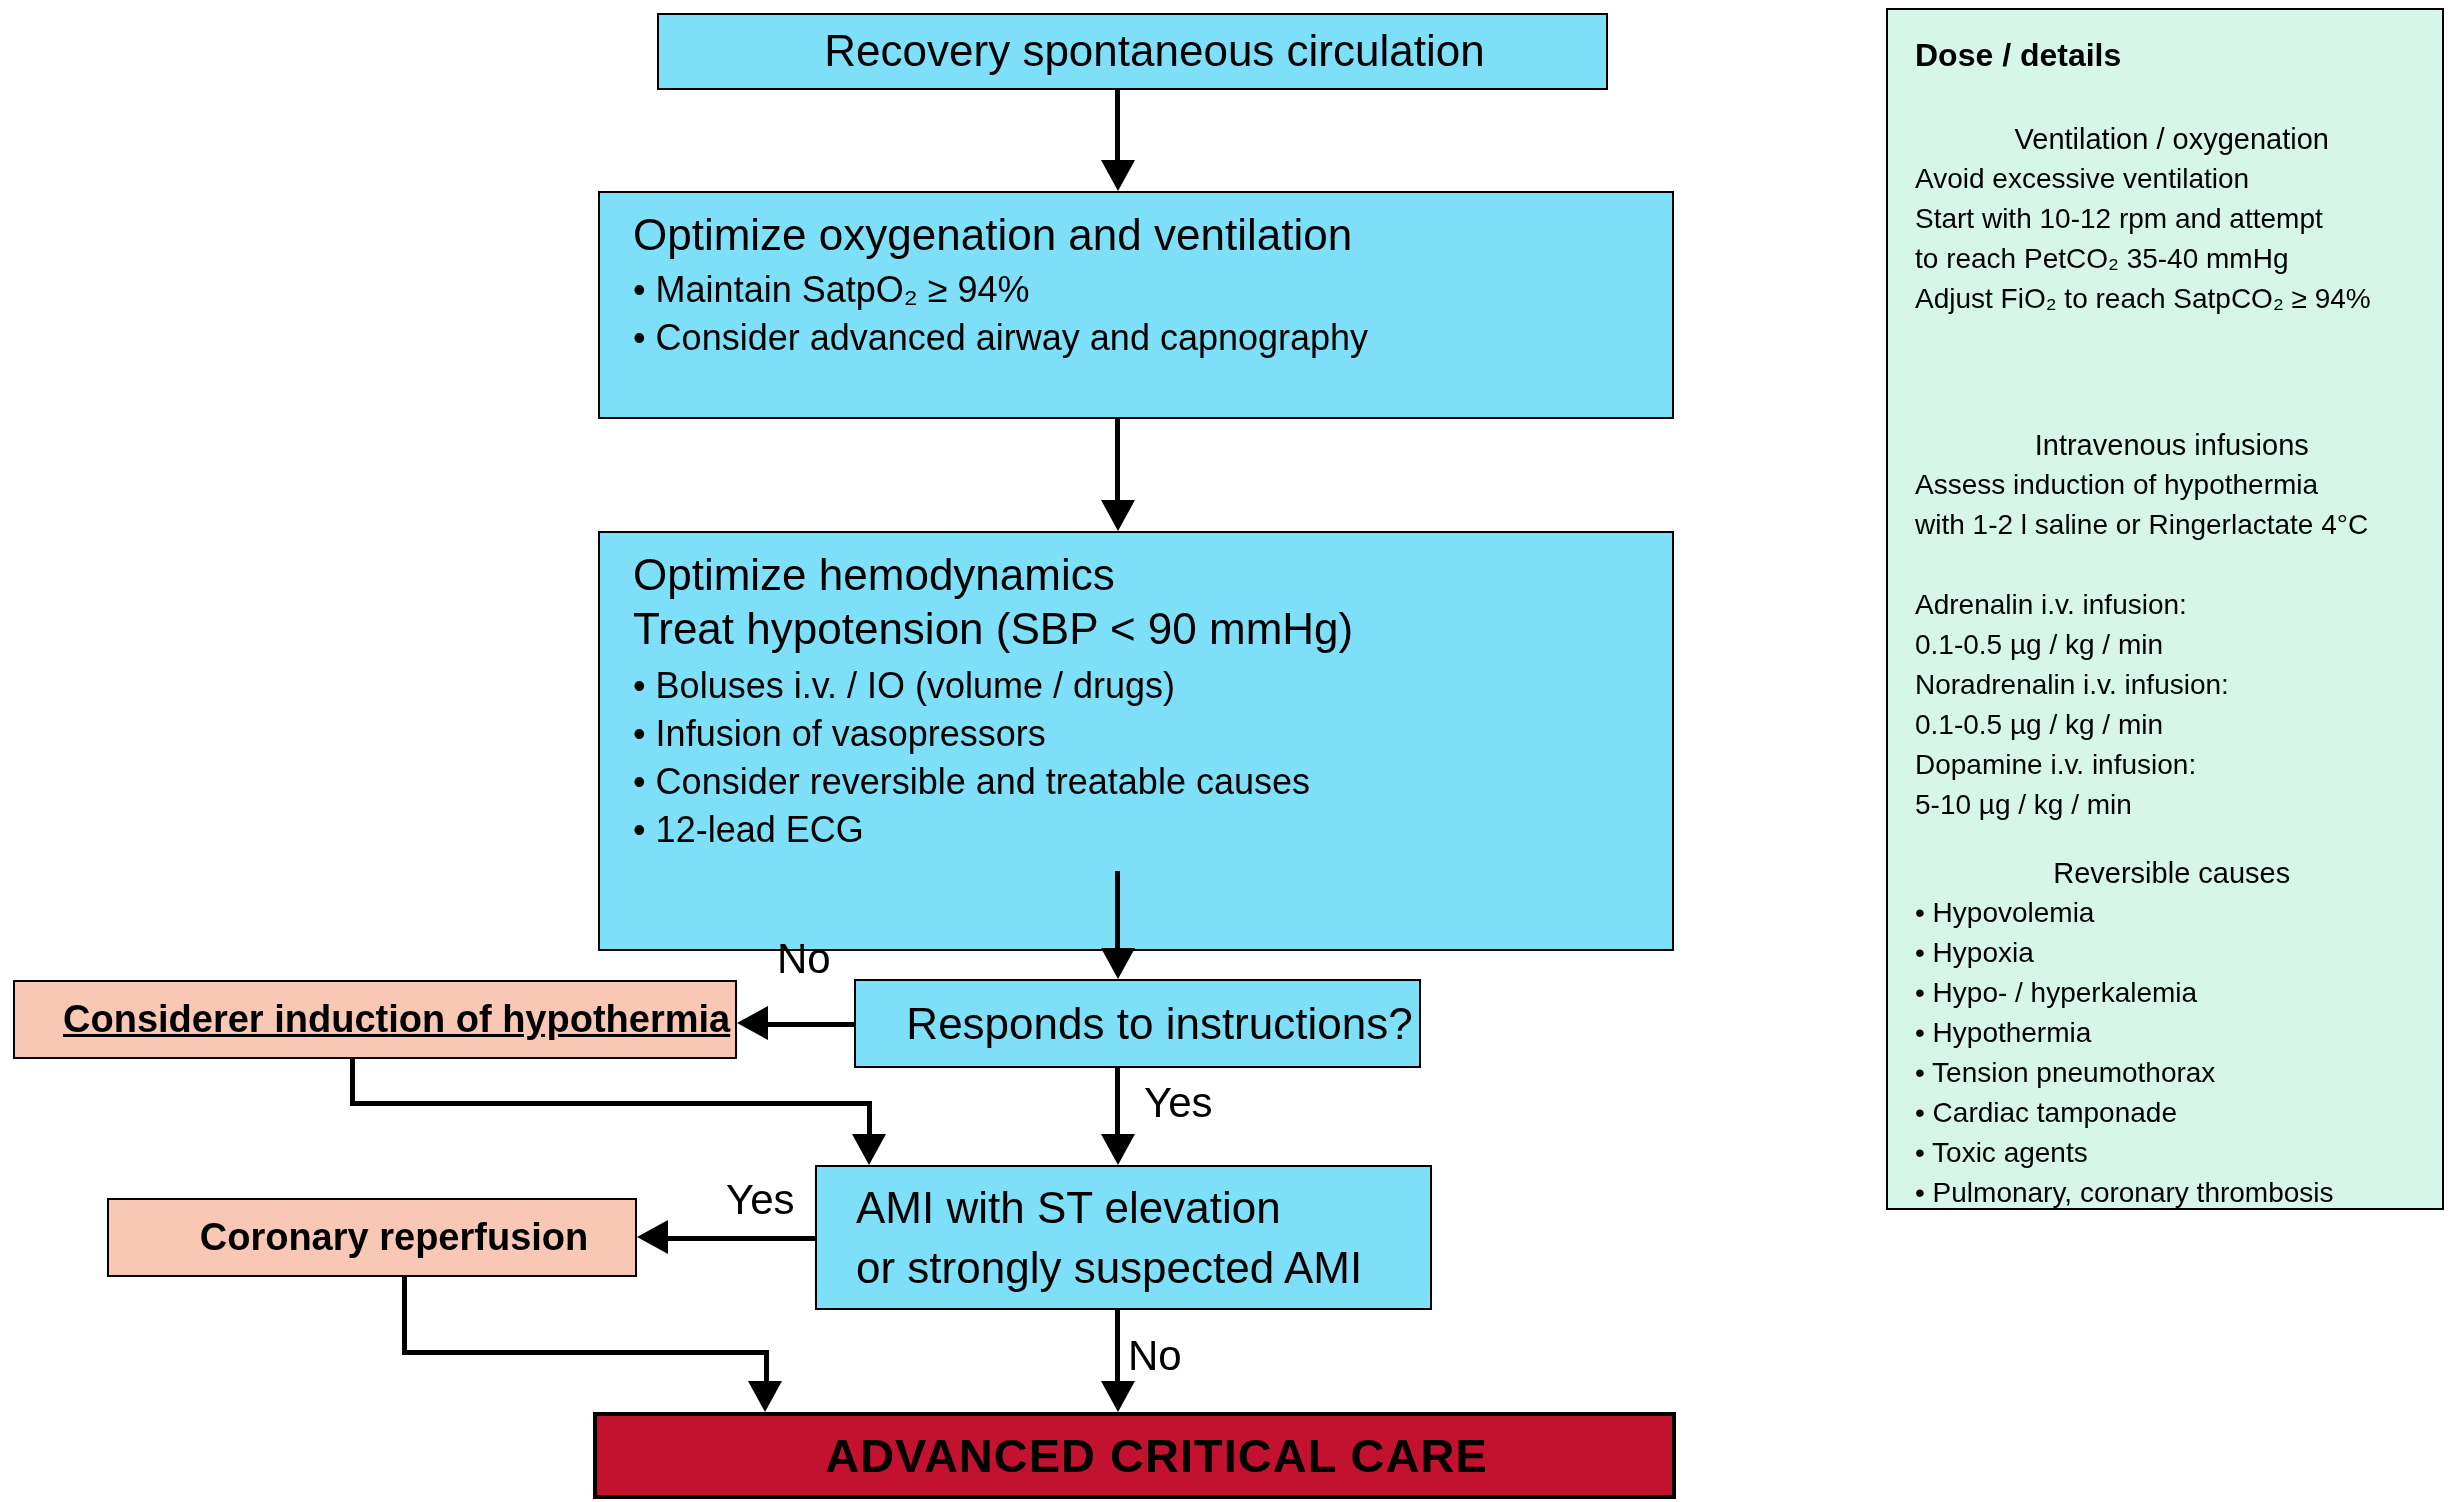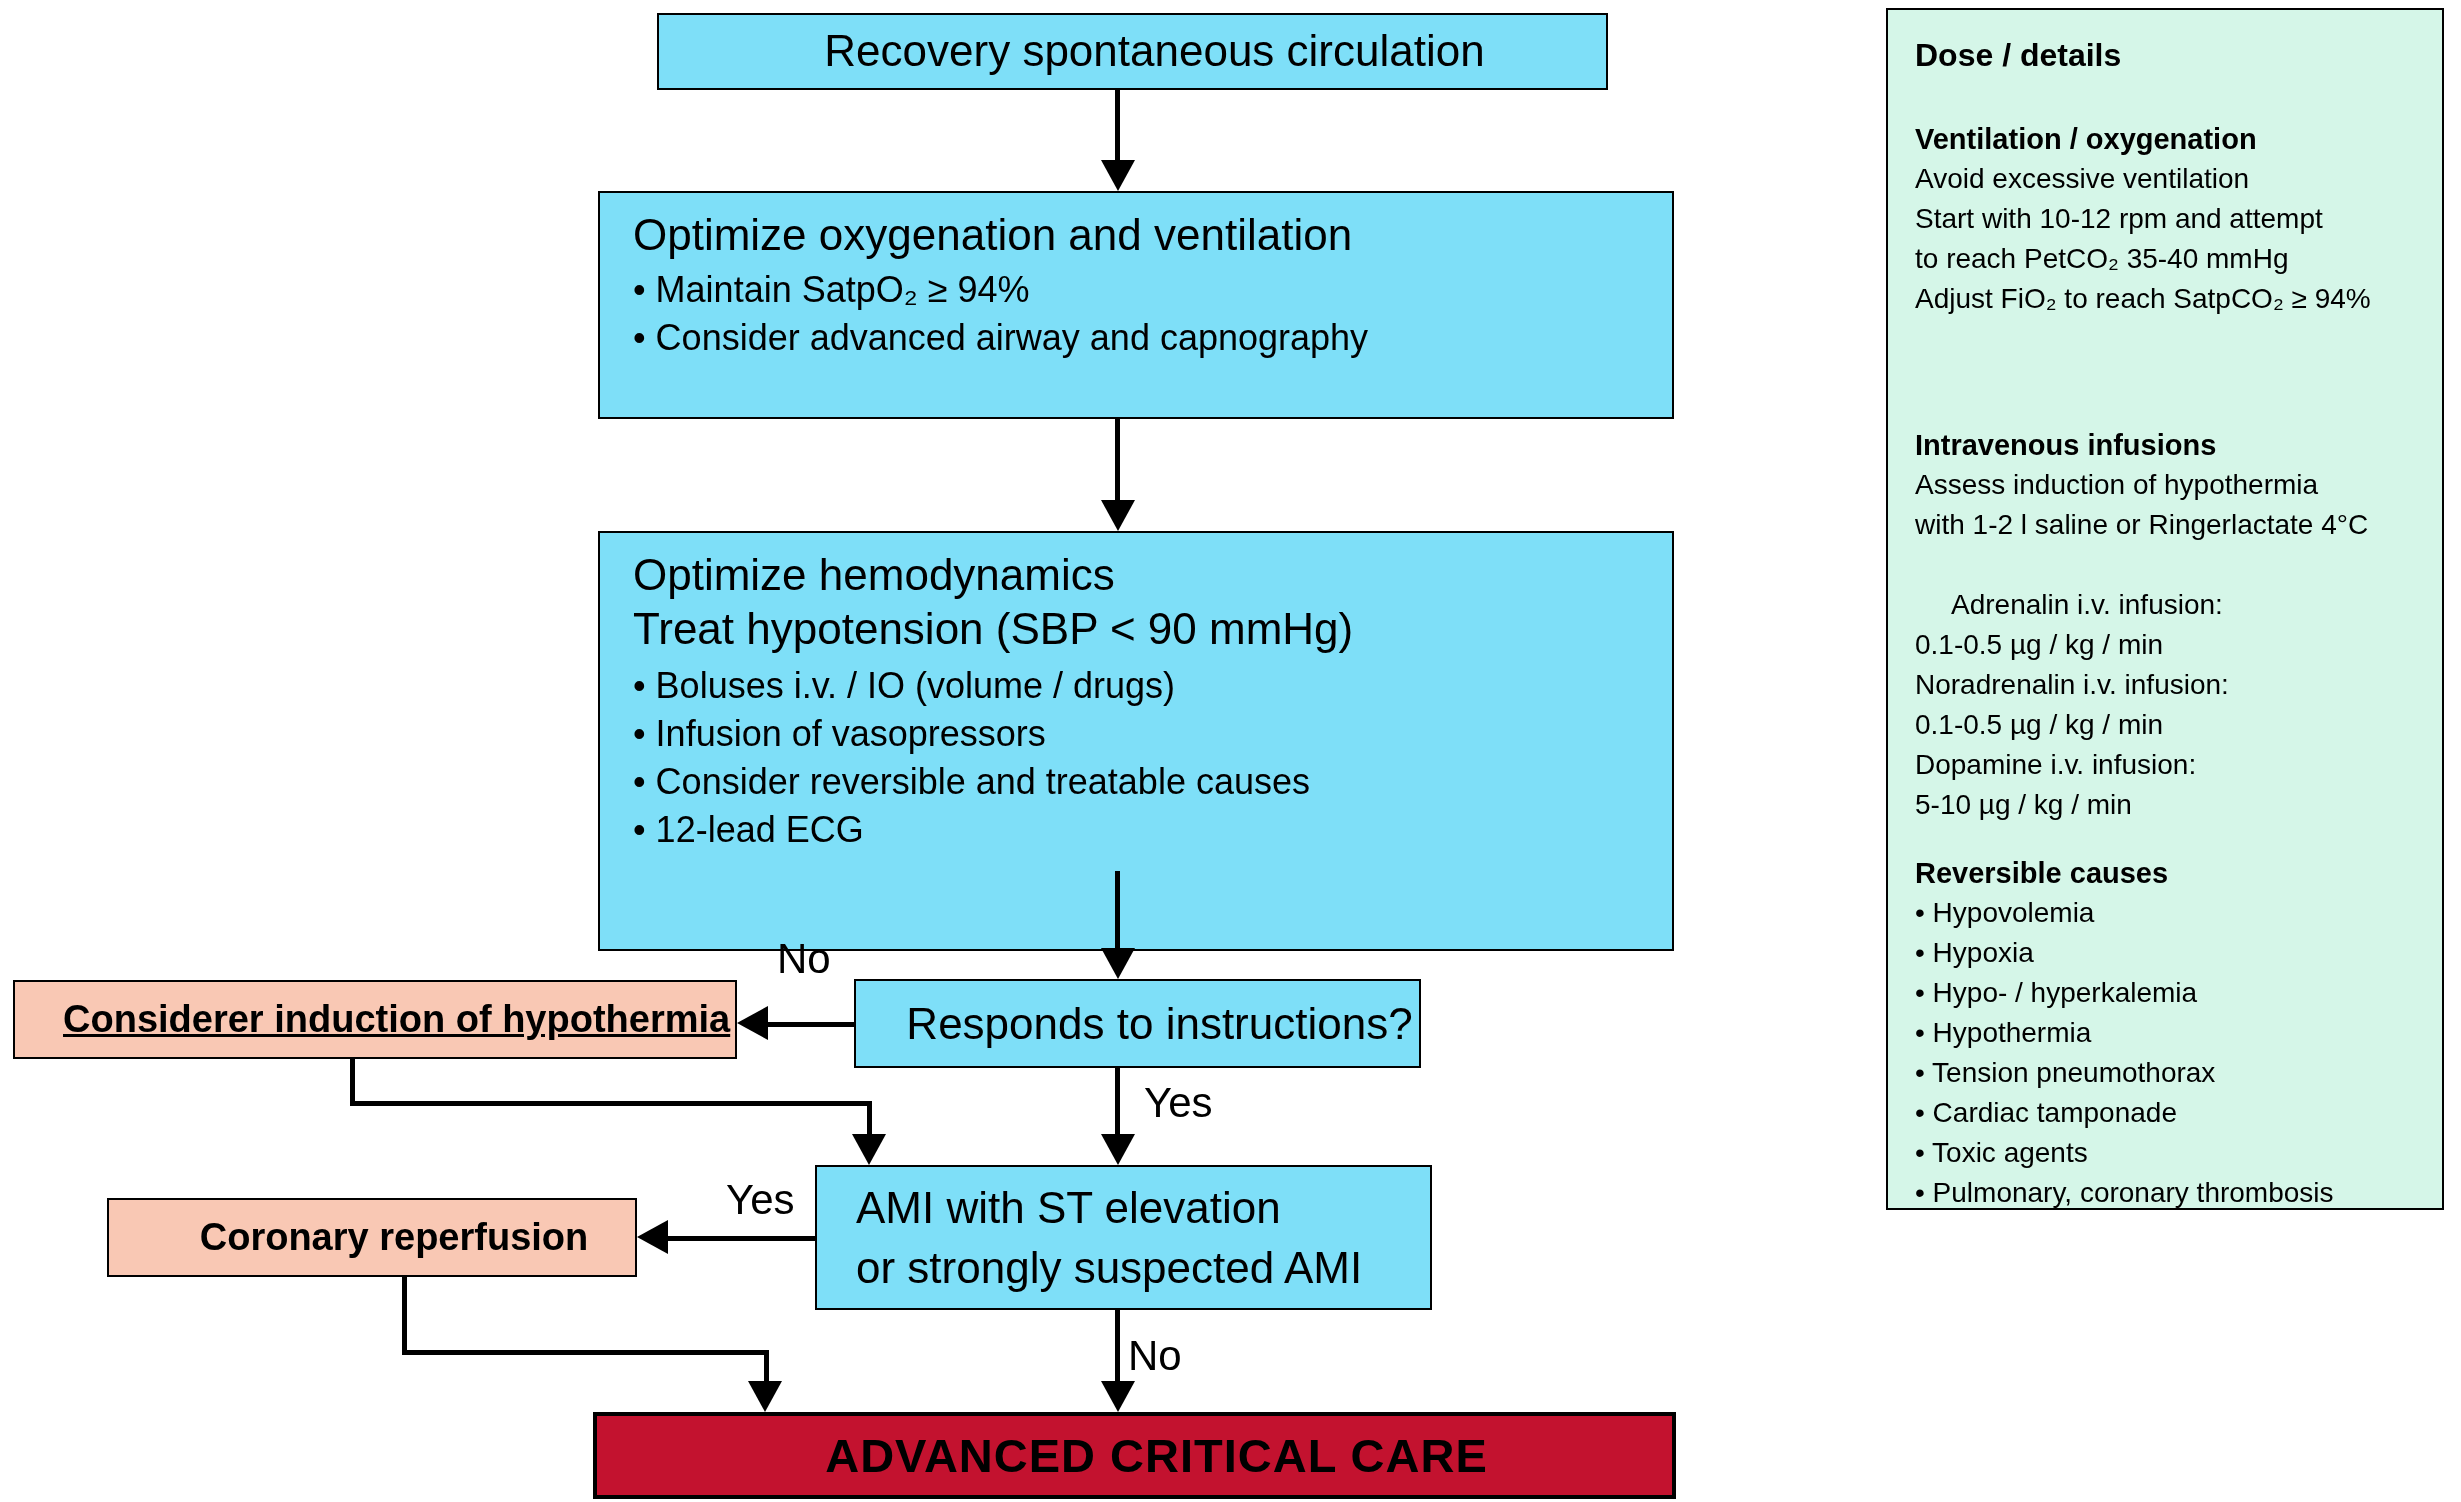--- a/index.html
+++ b/index.html
@@ -66,24 +66,24 @@
   
   #panel {
     position: absolute;
     left: 1886px; top: 7.7px; width: 558px; height: 1202px;
     box-sizing: border-box;
     border: 2.9px solid #000;
     background: var(--panel-bg, #D5F6E8);
     padding: 25px 13.5px 0 27px;
   }
   .panel-title   { font-size: 32px; font-weight: bold; line-height: 41px; margin-bottom: 43px; }
-  .panel-heading { font-size: 29px; font-weight: bold; line-height: 40px; }
+  .panel-heading { font-size: 29px; font-weight: normal; line-height: 40px; text-align: center; }
   .panel-line    { font-size: 28px; line-height: 40px; white-space: nowrap; }
   .sec2 { margin-top: 106px; }
-  .gap  { margin-top: 40px; margin-left: 36px; }
+  .gap  { margin-top: 40px; }
   .sec3 { margin-top: 28px; }
 </style>
 </head>
 <body>
 
 <div class="canvas">
 
   <div id="box1" class="box cyan center">
     <span>Recovery spontaneous circulation</span>
   </div>

